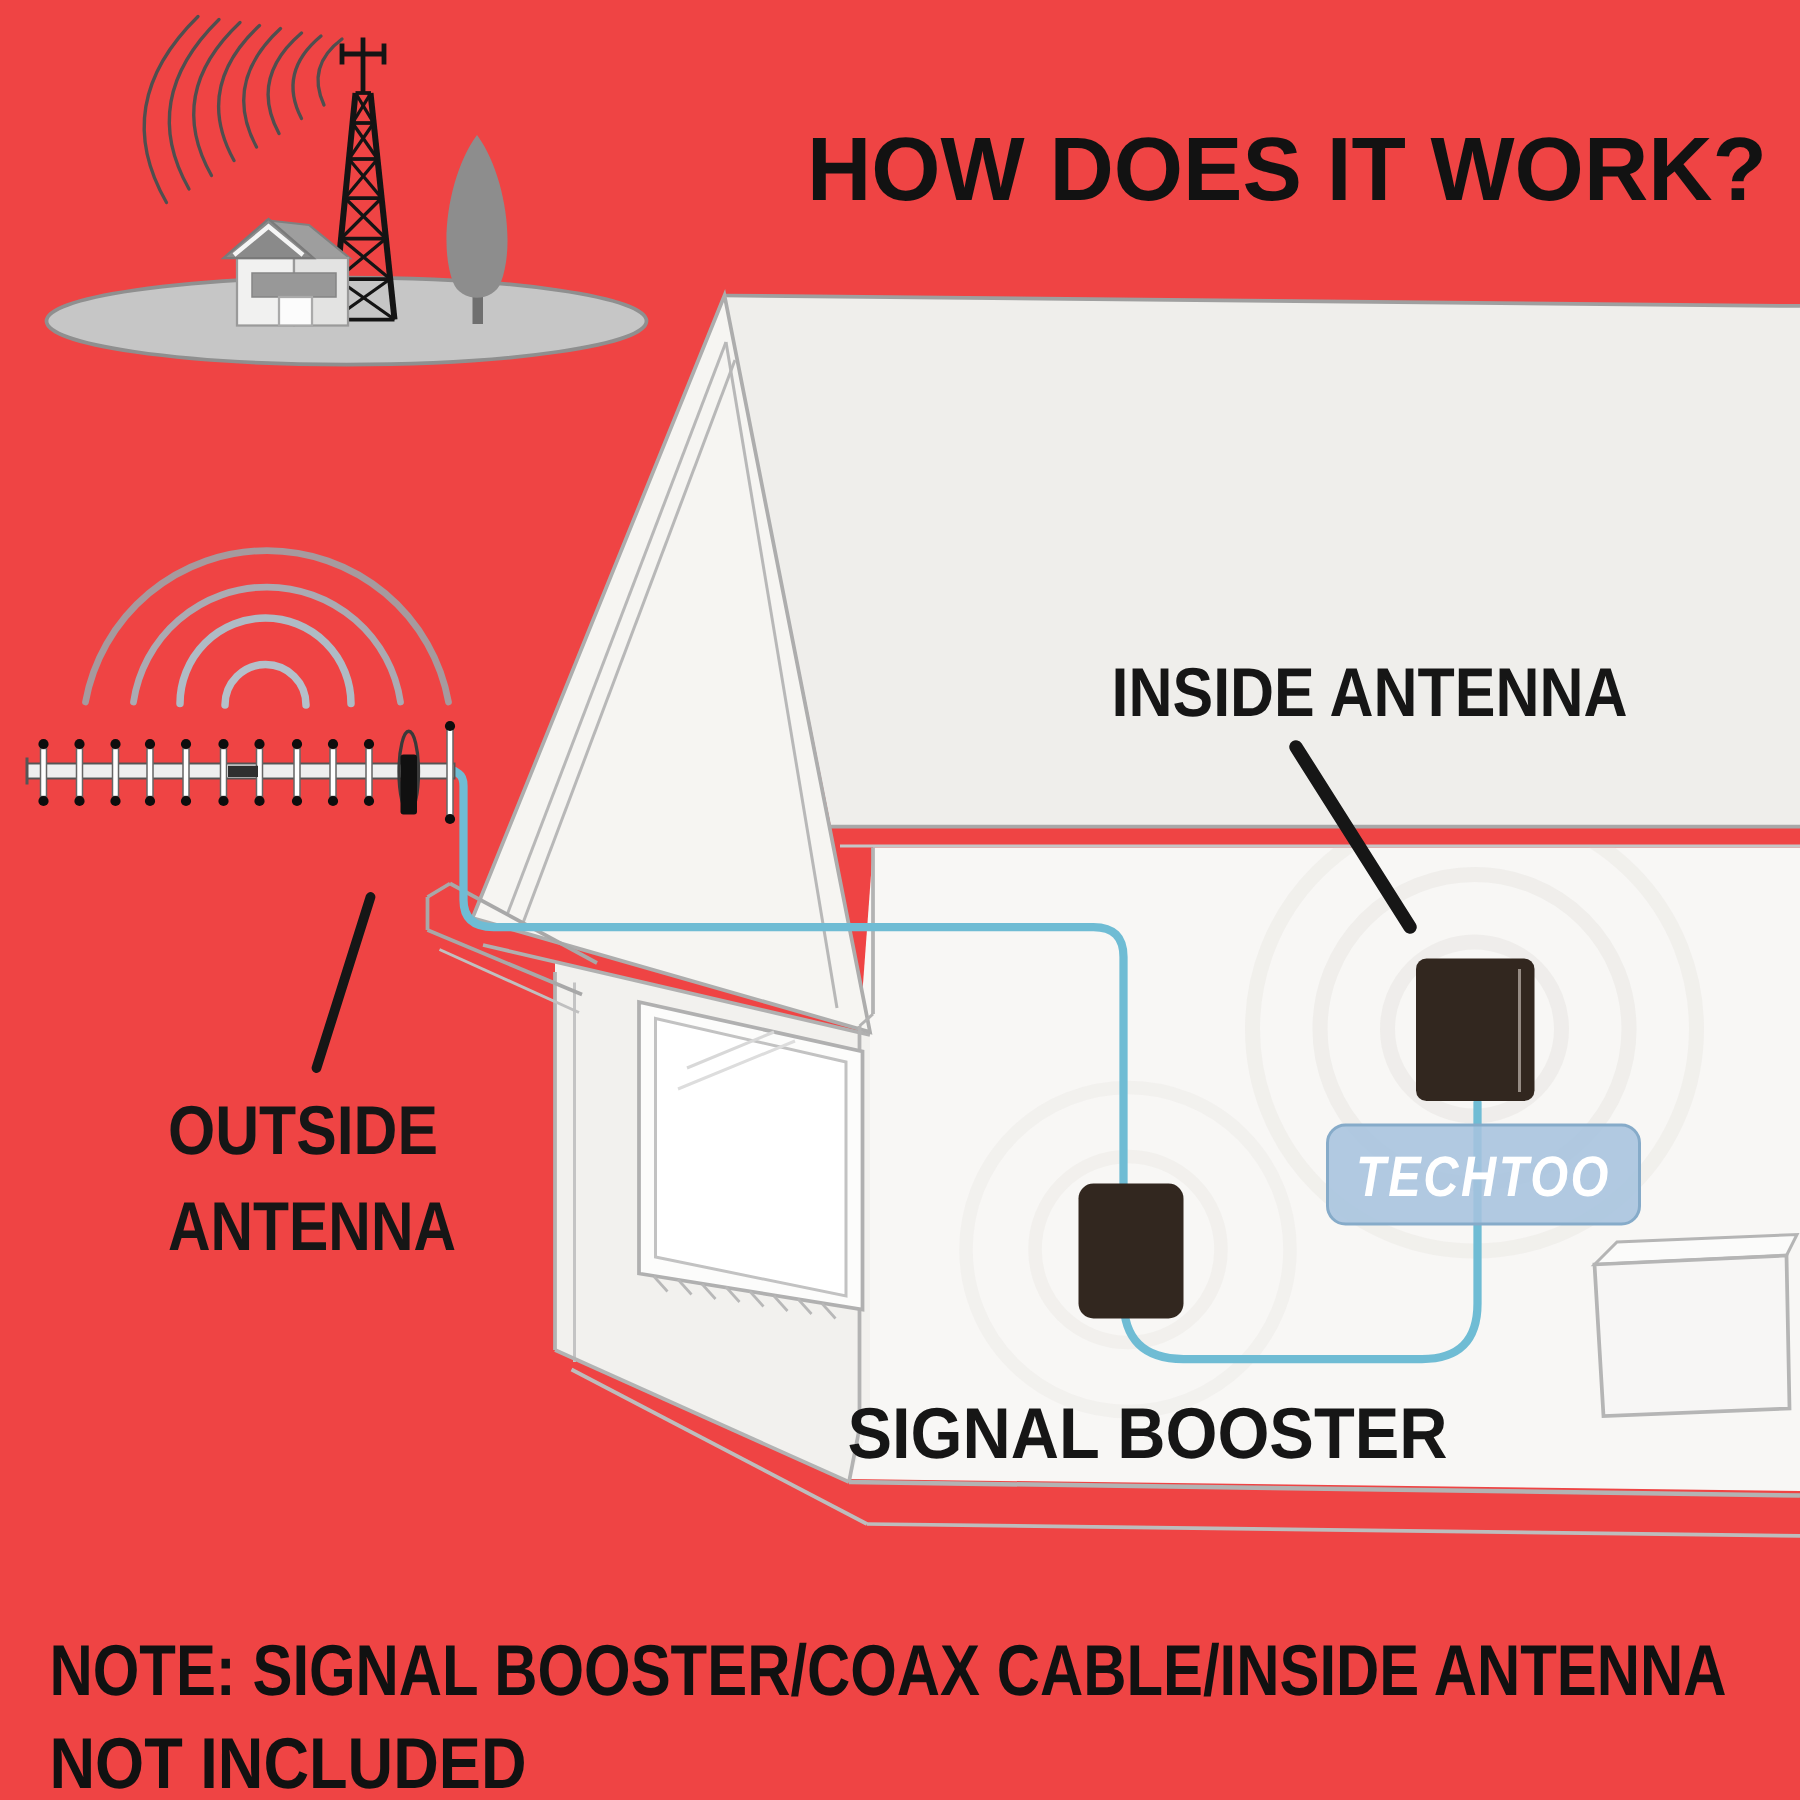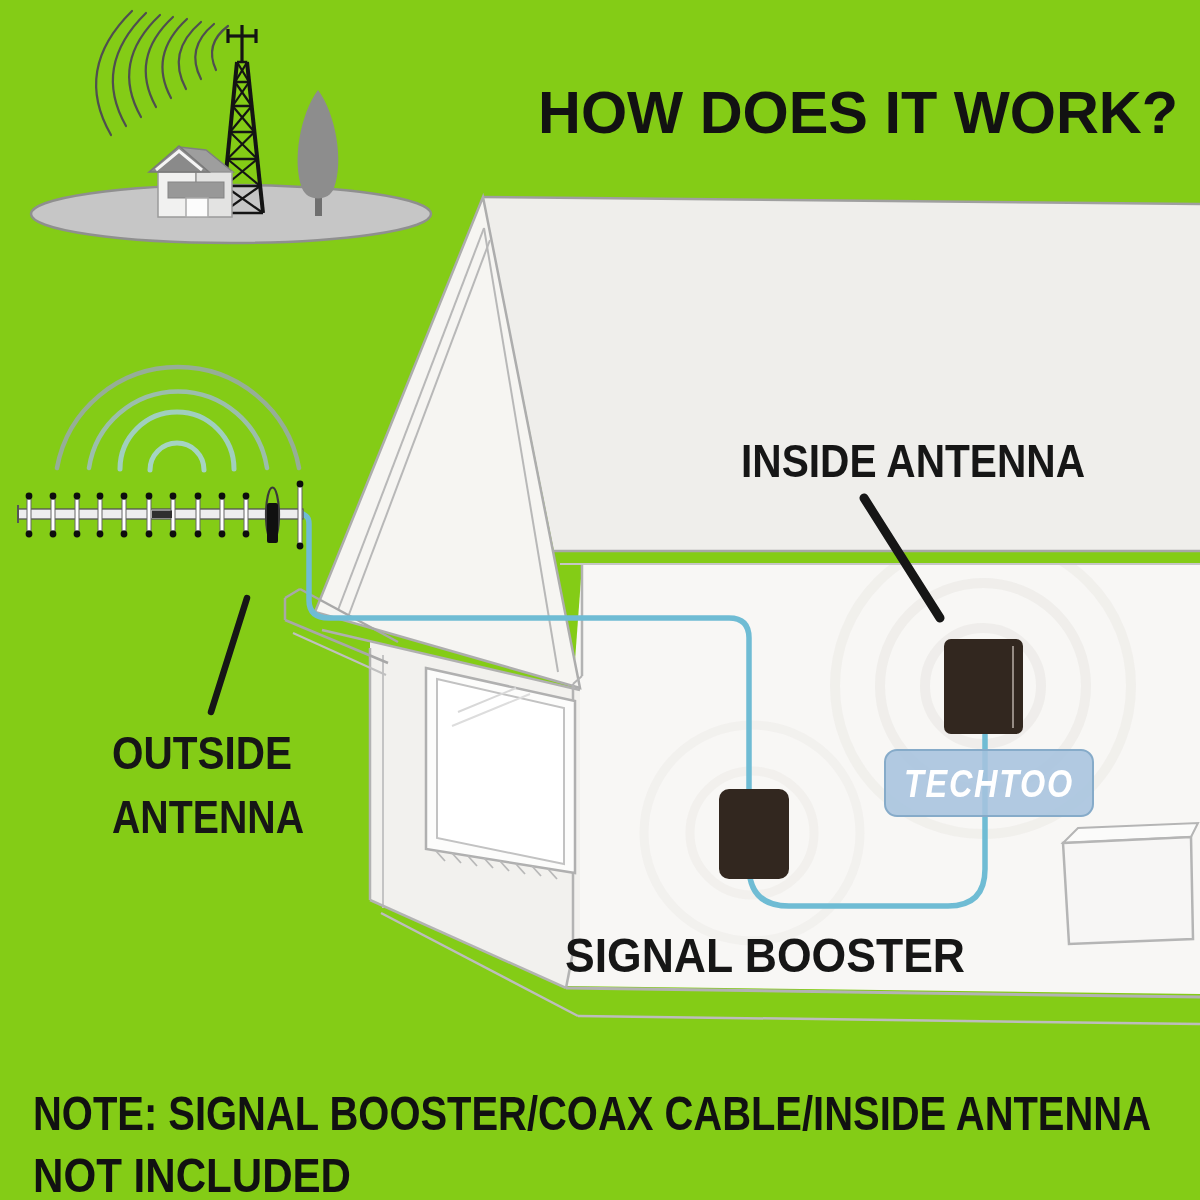--- a/index.html
+++ b/index.html
@@ -1,16 +1,16 @@
 <!DOCTYPE html>
 <html><head>
 <meta charset="utf-8">
 <style>
   html,body{margin:0;padding:0;background:#ffffff;}
-  #stage{position:relative;width:1200px;height:1200px;background:#84cc16;overflow:hidden;
+  #stage{position:relative;width:1200px;height:1200px;background:#ef4444;overflow:hidden;
          font-family:"Liberation Sans", sans-serif;}
   svg{display:block;}
   text{font-family:"Liberation Sans", sans-serif;}
   .title{font-weight:bold;font-size:60px;fill:#121212;}
   .biglabel{font-weight:bold;fill:#161616;}
   .note{font-weight:bold;fill:#111111;}
   .brand{font-weight:bold;font-style:italic;letter-spacing:2px;}
 </style>
 </head>
 <body>

